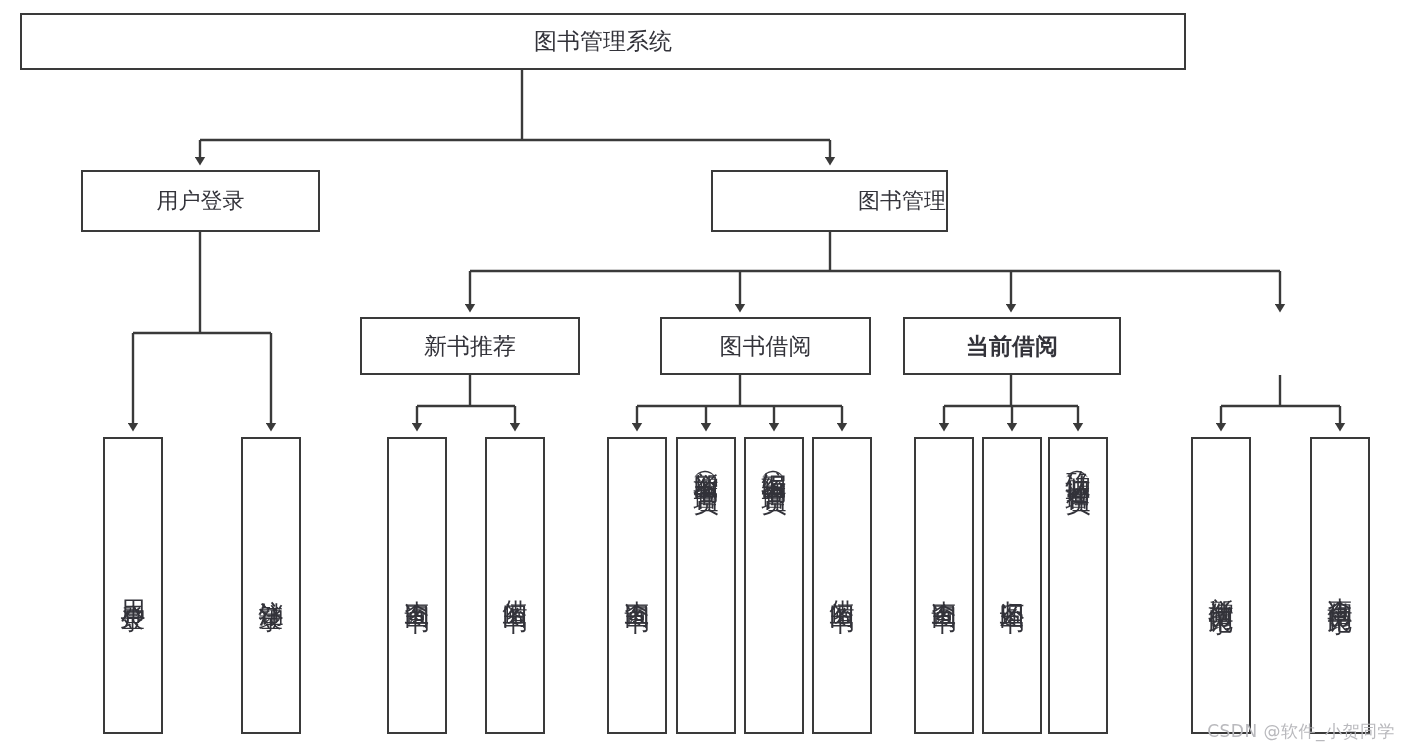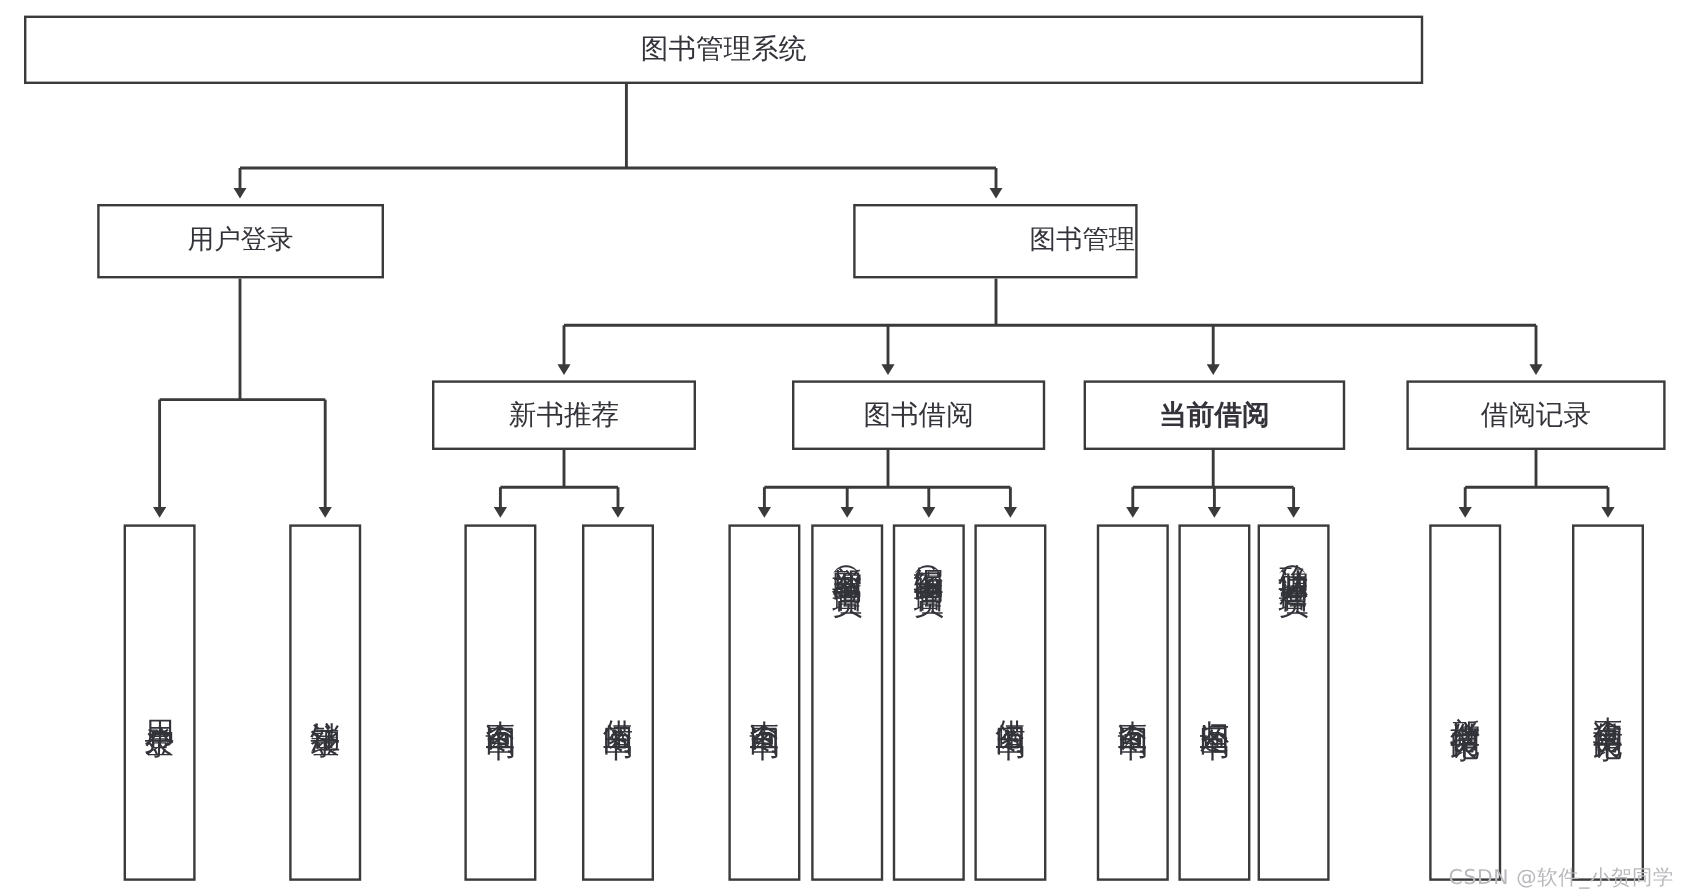--- a/index.html
+++ b/index.html
@@ -156,23 +156,20 @@
 
   <div class="node lvl2" id="n-newbook">
     <span class="label">新书推荐</span>
   </div>
   <div class="node lvl2" id="n-borrow">
     <span class="label">图书借阅</span>
   </div>
   <div class="node lvl2" id="n-current">
     <span class="label">当前借阅</span>
   </div>
-  <div class="node lvl2" id="n-record">
-    <span class="label">借阅记录</span>
-  </div>
 
   <div class="node leaf mid" id="lf-1">
     <span class="label">用户登录</span>
   </div>
   <div class="node leaf mid" id="lf-2">
     <span class="label">注销登录</span>
   </div>
   <div class="node leaf mid" id="lf-3">
     <span class="label">查询图书</span>
   </div>

